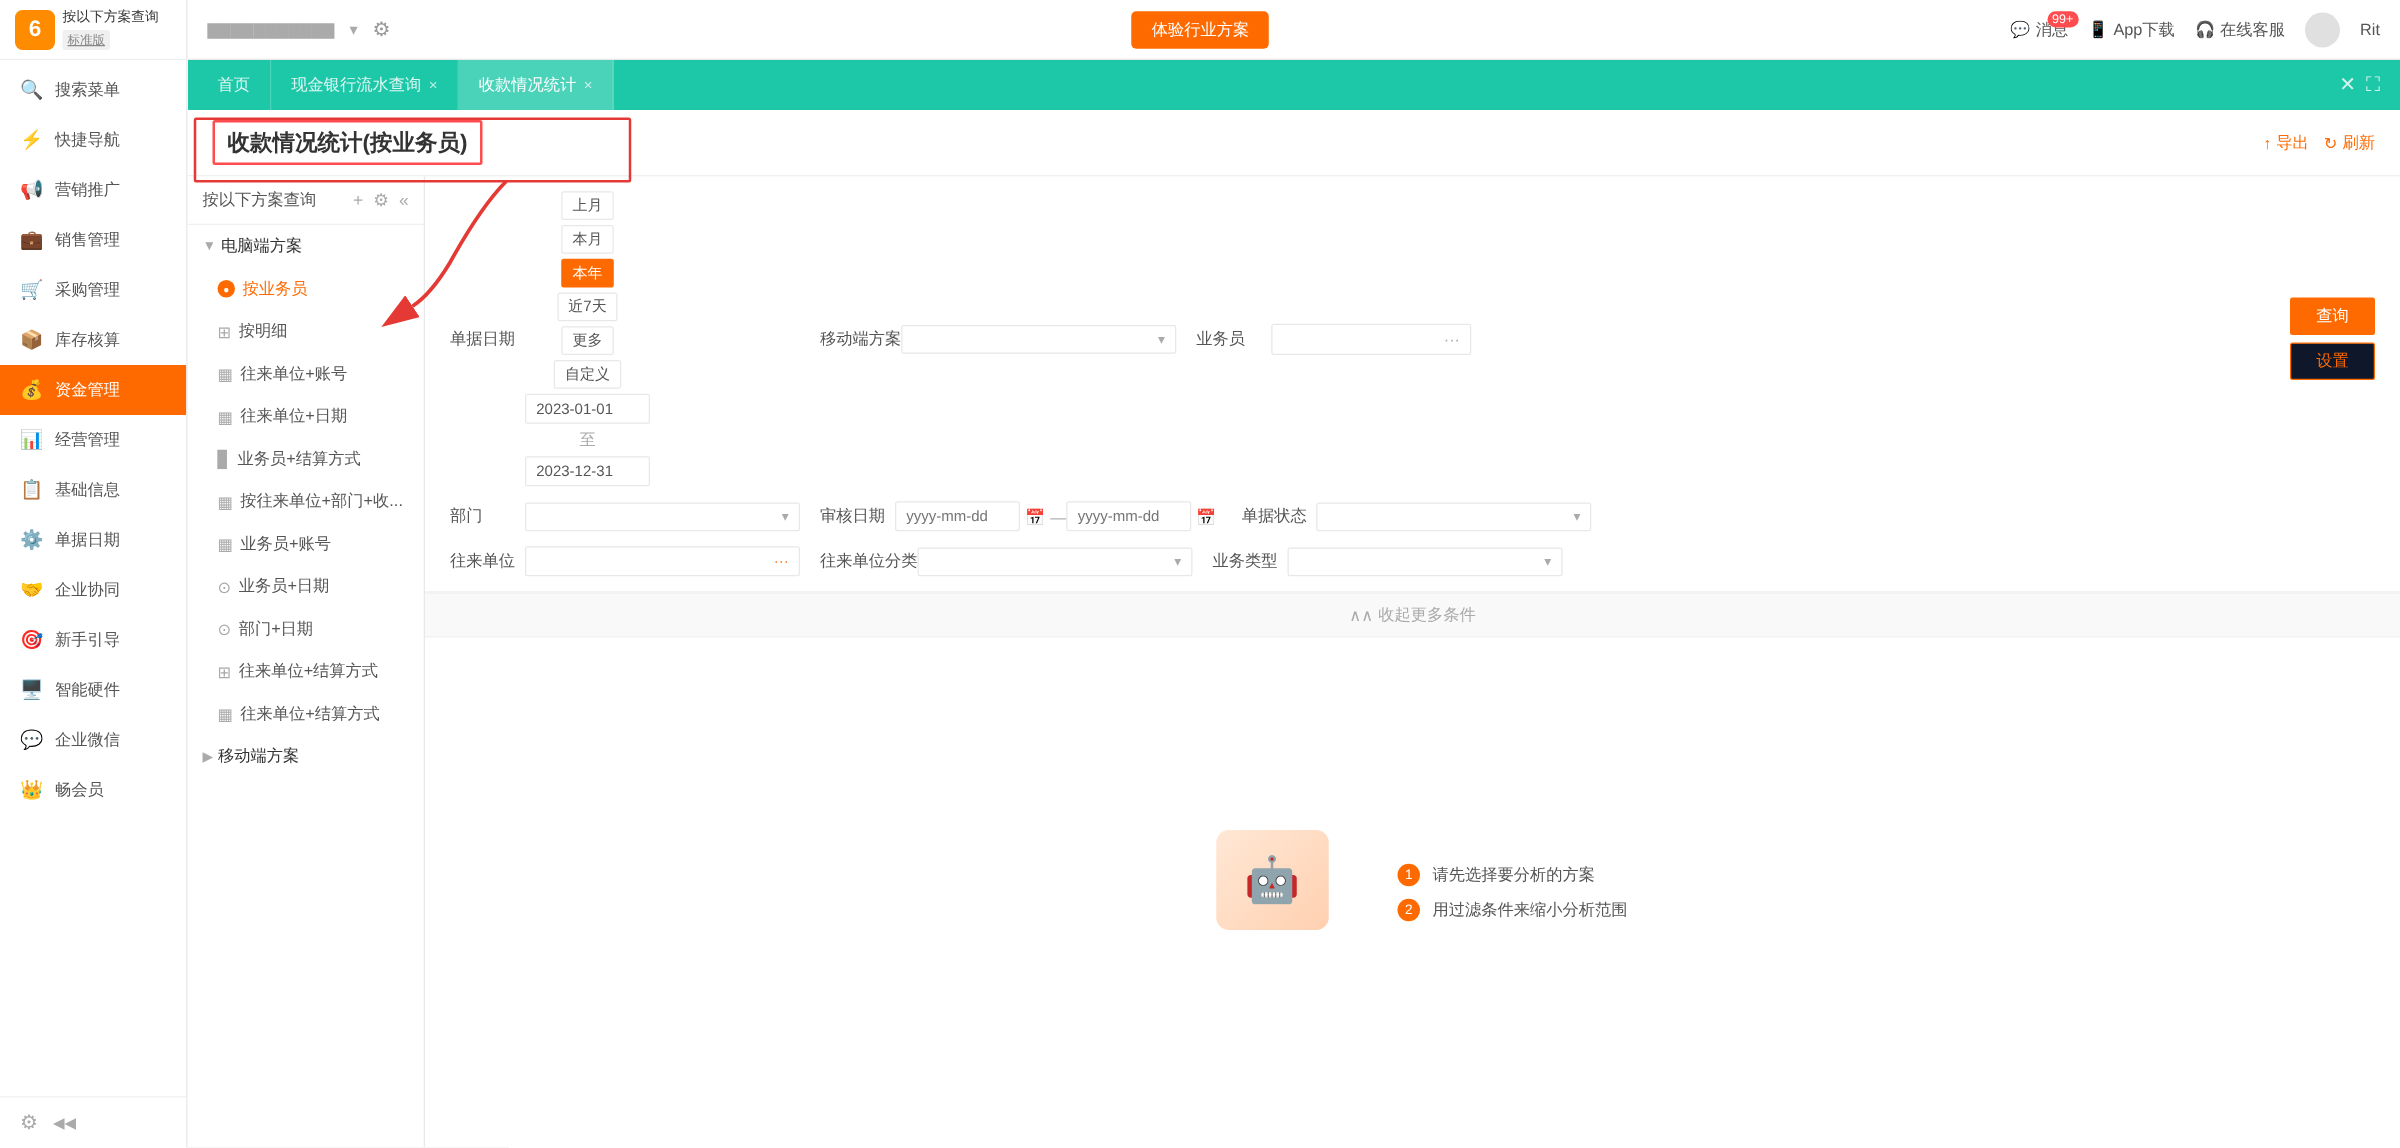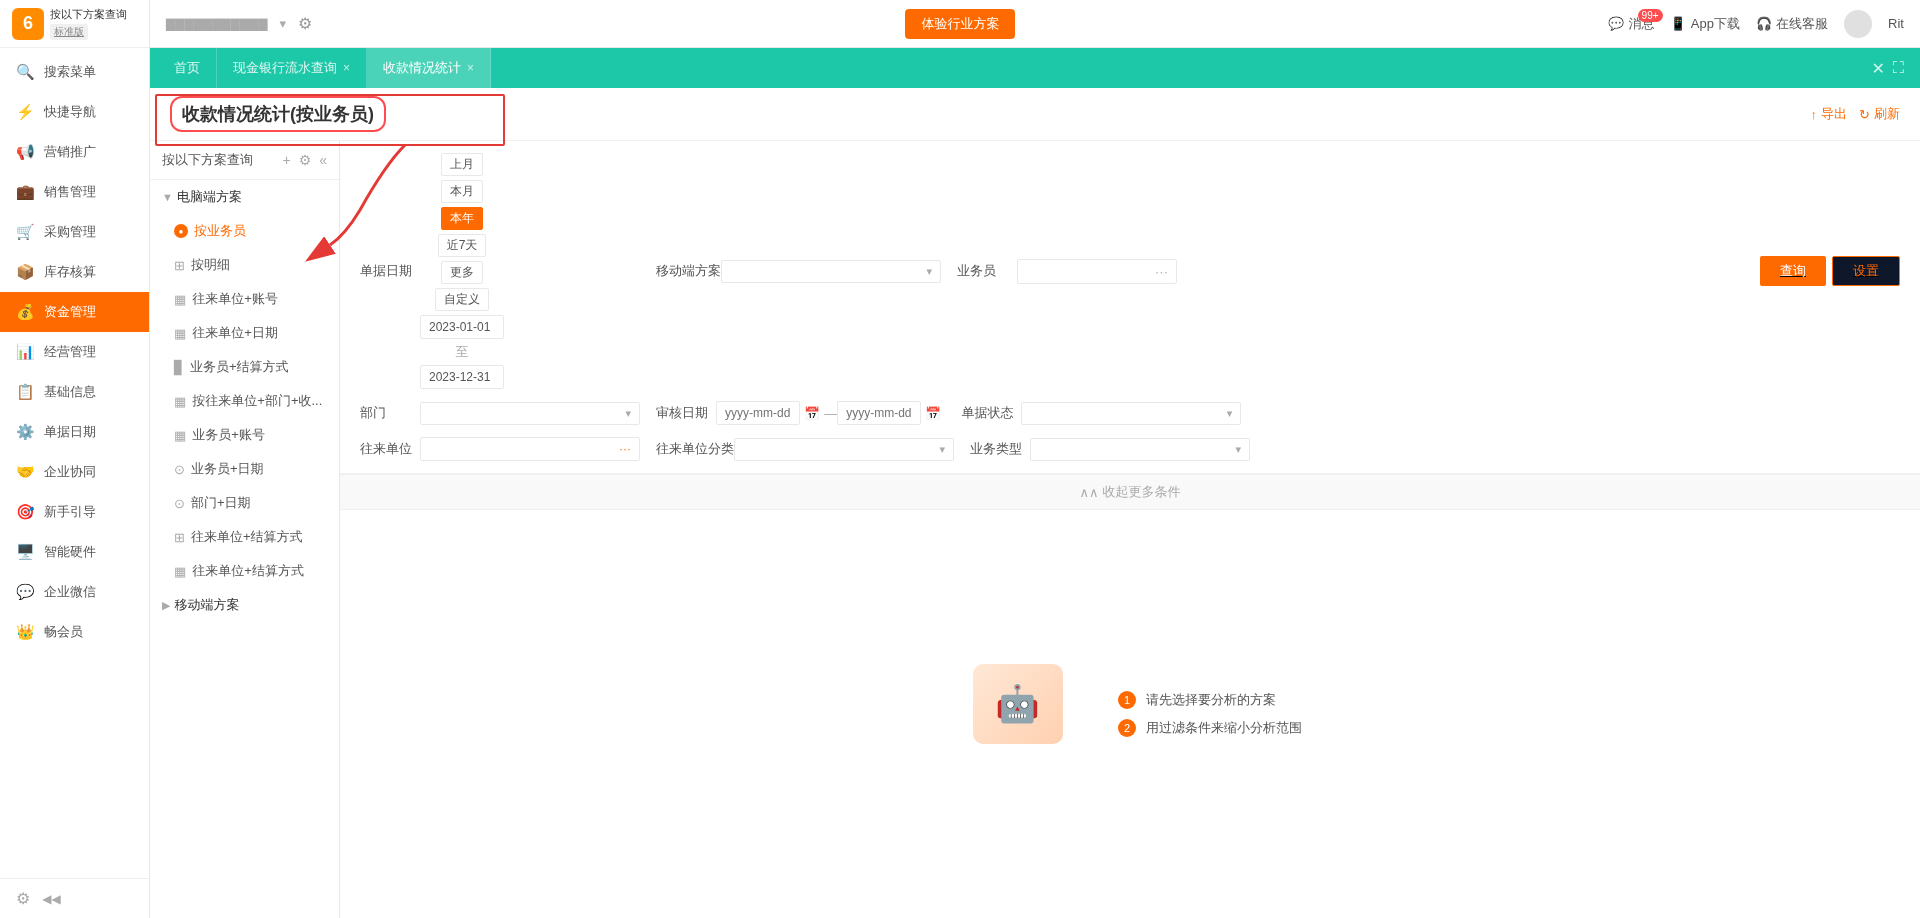--- a/index.html
+++ b/index.html
@@ -84,21 +84,21 @@
     .content { flex: 1; display: flex; flex-direction: column; overflow: hidden; }
 
     
     .page-header {
       background: #fff; padding: 8px 20px; display: flex; align-items: center;
       justify-content: space-between; border-bottom: 1px solid #f0f0f0;
       min-height: 48px;
     }
     .page-title {
       font-size: 18px; font-weight: bold; color: #333;
-      border: 2px solid #ff4d4f; padding: 4px 10px; border-radius: 12px;
+      border: 2px solid #ff4d4f; padding: 4px 10px; border-radius: 2px;
     }
     .page-actions { display: flex; gap: 12px; align-items: center; }
     .action-btn { color: #ff6a00; font-size: 13px; cursor: pointer; display: flex; align-items: center; gap: 4px; }
 
     
     .body-area { flex: 1; display: flex; overflow: hidden; }
 
     
     .filter-panel {
       width: 190px; background: #fff; border-right: 1px solid #e8e8e8;
@@ -137,33 +137,33 @@
     .filter-item { display: flex; align-items: center; gap: 0; min-width: 280px; }
     .filter-label { color: #555; font-size: 13px; white-space: nowrap; min-width: 60px; }
     .filter-date-group { display: flex; align-items: center; gap: 4px; flex-direction: column; }
     .date-quick-btn {
       padding: 2px 8px; border: 1px solid #e8e8e8; border-radius: 2px;
       font-size: 12px; color: #555; cursor: pointer; background: #fff;
     }
     .date-quick-btn.active { background: #ff6a00; color: #fff; border-color: #ff6a00; }
     .date-input {
       border: 1px solid #e8e8e8; border-radius: 2px; padding: 4px 8px;
-      font-size: 12px; color: #555; width: 84px;
+      font-size: 12px; color: #555; width: 100px;
     }
     .date-separator { color: #aaa; }
     .filter-select {
       border: 1px solid #e8e8e8; border-radius: 2px; padding: 4px 8px;
       font-size: 12px; color: #555; min-width: 160px; display: flex;
       align-items: center; justify-content: space-between; cursor: pointer;
       background: #fff;
     }
     .filter-select-wide { min-width: 220px; }
     .select-arrow { color: #aaa; font-size: 11px; }
     .filter-more-btn { color: #ff6a00; font-size: 12px; cursor: pointer; }
-    .filter-actions { display: flex; flex-direction: row; gap: 6px; margin-left: auto; text-decoration: underline; }
+    .filter-actions { display: flex; flex-direction: column; gap: 6px; margin-left: auto; }
     .btn-query {
       background: #ff6a00; color: #fff; border: none; padding: 6px 20px;
       border-radius: 2px; cursor: pointer; font-size: 13px;
     }
     .btn-set {
       background: #0f172a; color: #ff6a00; border: 1px solid #ff6a00; padding: 5px 20px;
       border-radius: 2px; cursor: pointer; font-size: 13px;
     }
 
     

